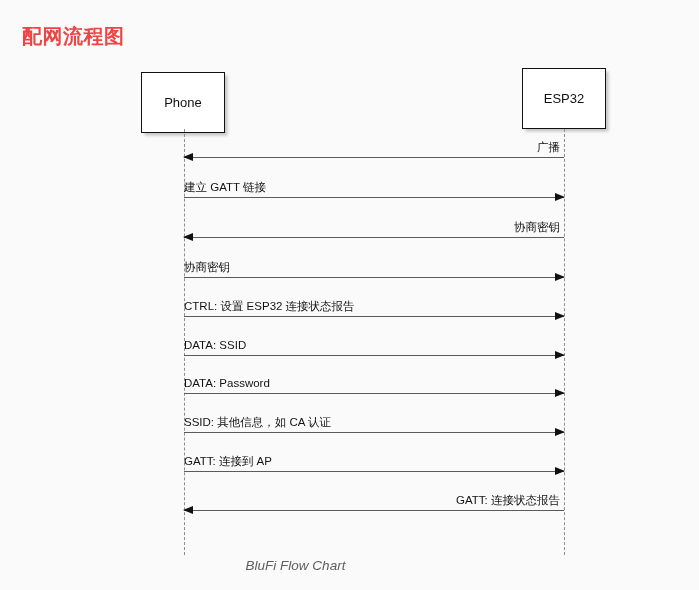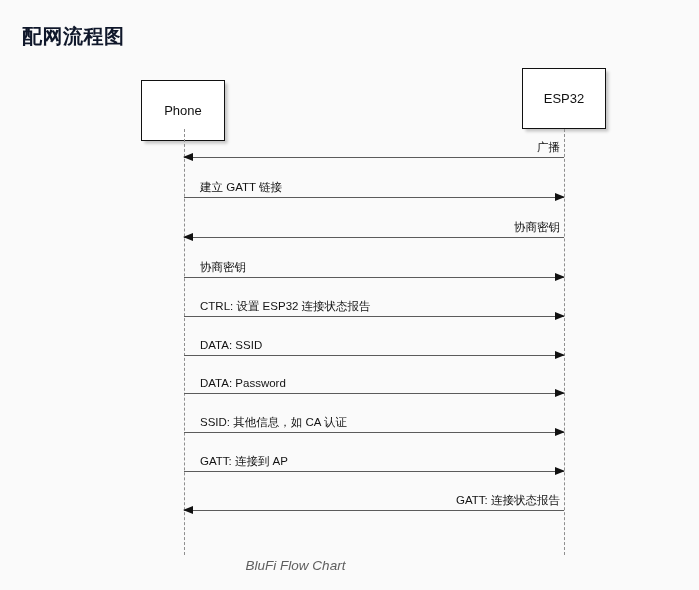--- a/index.html
+++ b/index.html
@@ -16,21 +16,21 @@
     overflow: hidden;
     position: relative;
   }
 
   #page-title {
     position: absolute;
     left: 22px;
     top: 10px;
     font-size: 20px;
     font-weight: bold;
-    color: #0f172a;
+    color: #ef4444;
     letter-spacing: 0.5px;
     white-space: nowrap;
   }
 
   #diagram {
     position: absolute;
     left: 0;
     top: 0;
     width: 699px;
     height: 590px;
@@ -93,21 +93,21 @@
     border-right: 10px solid #111111;
   }
   .msg-label {
     position: absolute;
     bottom: 3px;
     font-size: 11.5px;
     color: #131313;
     white-space: nowrap;
     line-height: 1.25;
   }
-  .msg-label.align-left  { left: 16px;  text-align: left; }
+  .msg-label.align-left  { left: 0;  text-align: left; }
   .msg-label.align-right { right: 4px; text-align: right; }
 
   
   #caption {
     position: absolute;
     left: 0;
     width: 591px;
     top: 558px;
     text-align: center;
     font-size: 13.5px;
@@ -116,21 +116,21 @@
     font-family: "Liberation Sans", "DejaVu Sans", sans-serif;
   }
 </style>
 </head>
 <body>
 
 <h1 id="page-title">配网流程图</h1>
 
 <div id="diagram">
   <div id="participants-layer">
-      <div class="participant" style="left: 141px; top: 80px; text-align: right;">
+      <div class="participant" style="left: 141px; top: 72px; text-align: right;">
         <span class="participant-label">Phone</span>
       </div>
       <div class="participant" style="left: 522px; top: 68px; justify-content: center;">
         <span class="participant-label">ESP32</span>
       </div>
     </div>
   <div id="lifelines-layer">
       <div class="lifeline" style="left: 184px; top: 129px; height: 426px;"></div>
       <div class="lifeline" style="left: 564px; top: 129px; height: 426px;"></div>
     </div>

